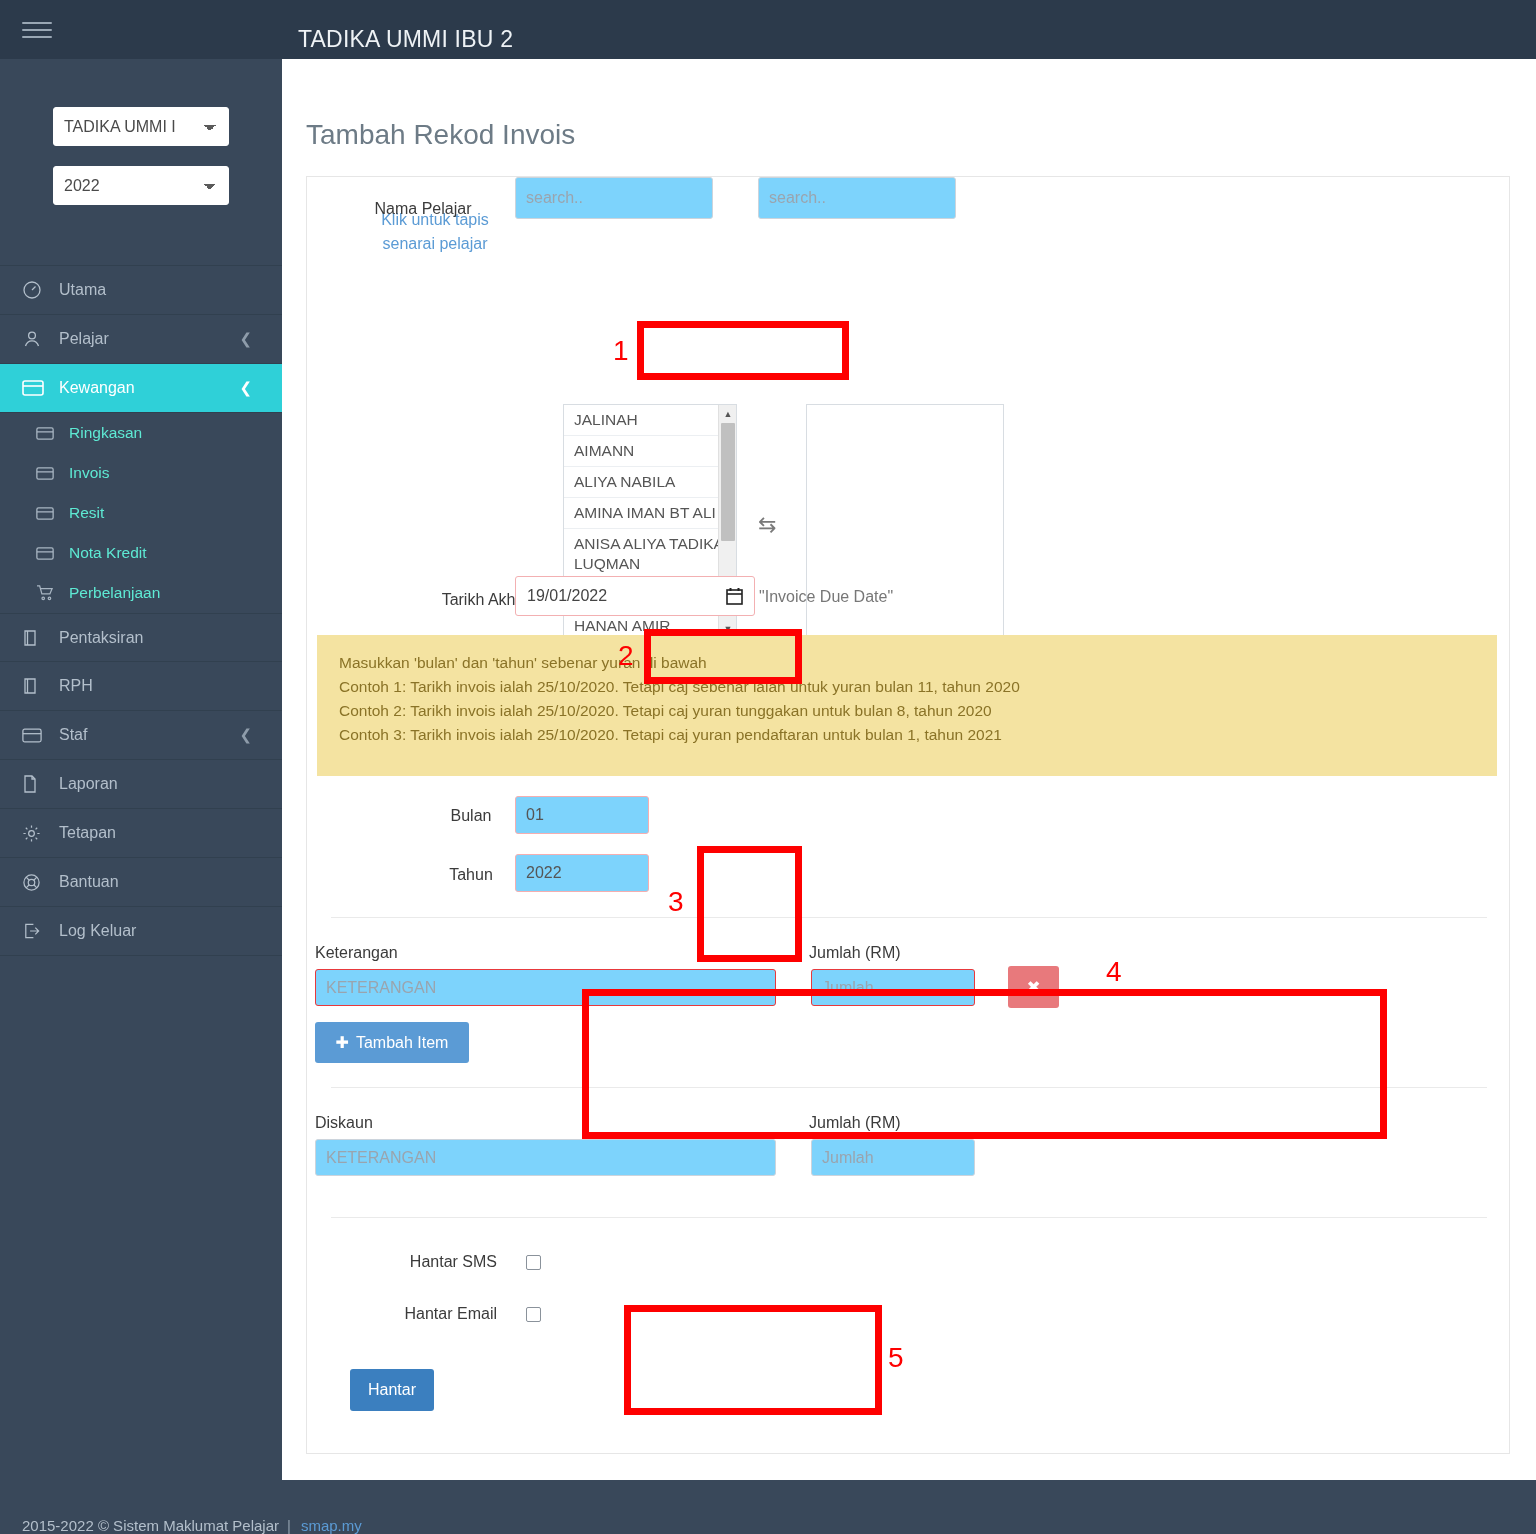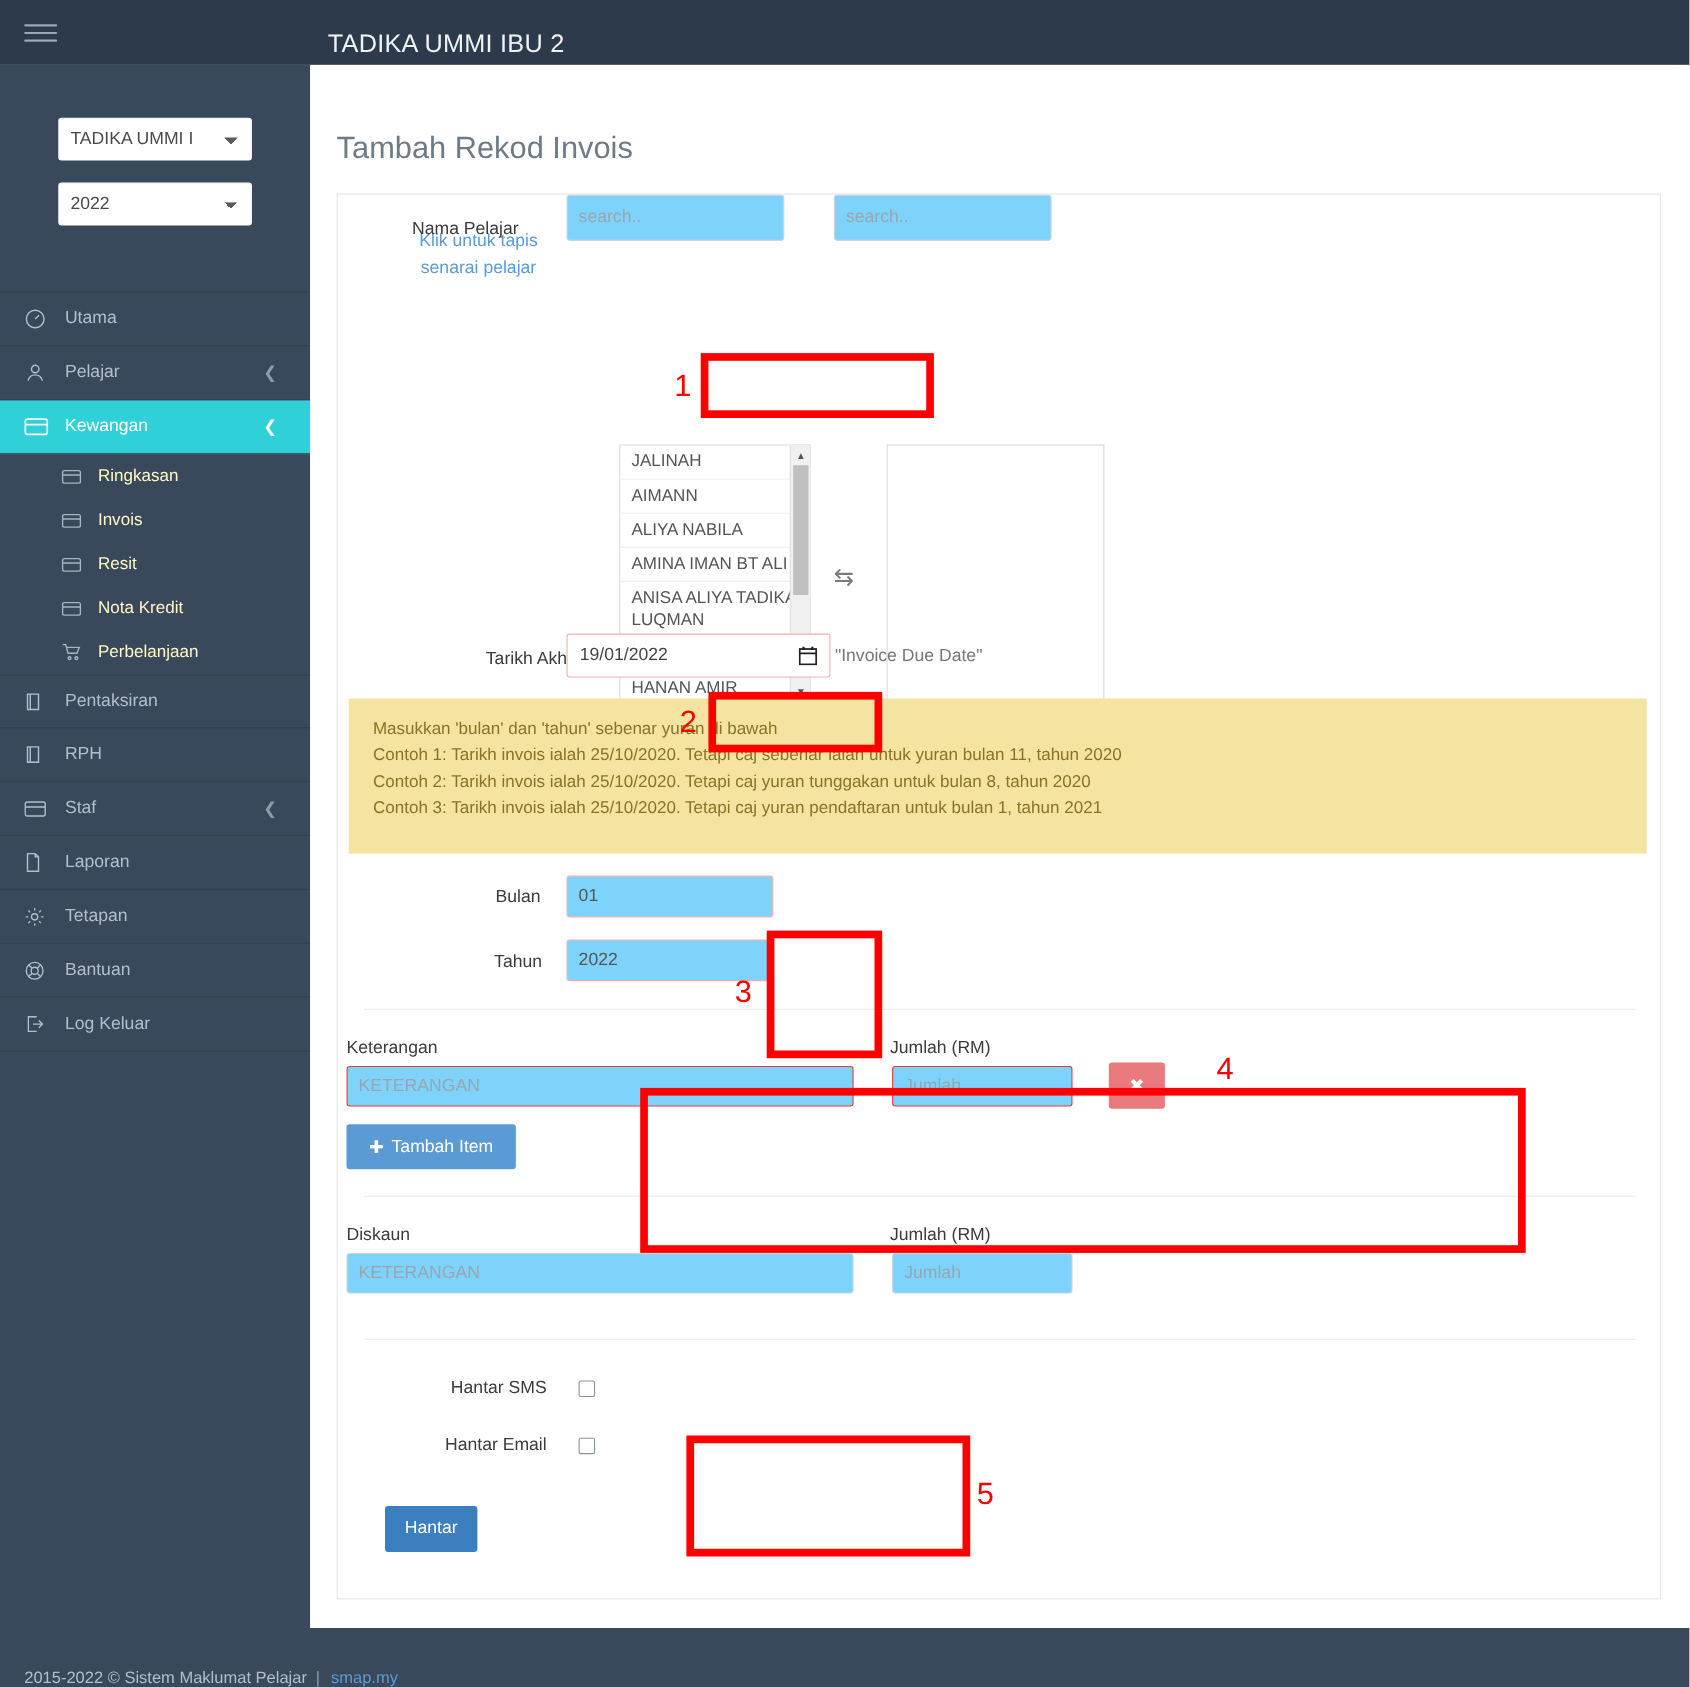--- a/index.html
+++ b/index.html
@@ -57,22 +57,22 @@
     width:26px; height:20px; margin-right:11px; flex:0 0 26px;
     display:flex; align-items:center; justify-content:flex-start;
   }
   .nav-item .chev {
     position:absolute; right:30px; top:50%; transform:translateY(-50%);
     font-size:15px; color:#8e9caa;
   }
   .nav-item.active .chev { color:#fff; }
 
   .sub-item {
-    display:flex; align-items:center; height:40px; padding-left:56px;
-    color:#fef9c3; font-size:15.5px; cursor:pointer;
+    display:flex; align-items:center; height:40px; padding-left:36px;
+    color:#5eead4; font-size:15.5px; cursor:pointer;
   }
   .sub-item .nv-ico { width:24px; margin-right:9px; flex:0 0 24px; display:flex; }
 
   svg.ico { display:block; }
 
   
   .footer {
     position:absolute; left:0; bottom:0; width:1536px; height:54px;
     background:#39485a; display:flex; align-items:flex-end;
     padding-left:22px; color:#b3bfcb; font-size:15px;
@@ -173,21 +173,21 @@
     background:#f4e3a1; padding:16px 22px; color:#8a7327; font-size:15.5px;
     line-height:24px;
   }
 
   
   .bt-label {
     position:absolute; width:104px; text-align:center; font-size:16px; color:#3b3b3b;
   }
   .bulan-label { left:112px; top:630px; }
   .tahun-label { left:112px; top:689px; }
-  .bt-input { position:absolute; left:208px; width:188px; height:38px; }
+  .bt-input { position:absolute; left:208px; width:134px; height:38px; }
   .bulan-input { top:619px; }
   .tahun-input { top:677px; }
 
   .hr-sep {
     position:absolute; left:24px; width:1156px; height:1px; background:#eaeaea;
   }
 
   
   .sec-label { position:absolute; font-size:16px; color:#3b3b3b; }
   .kt-label { left:8px; top:767px; }

